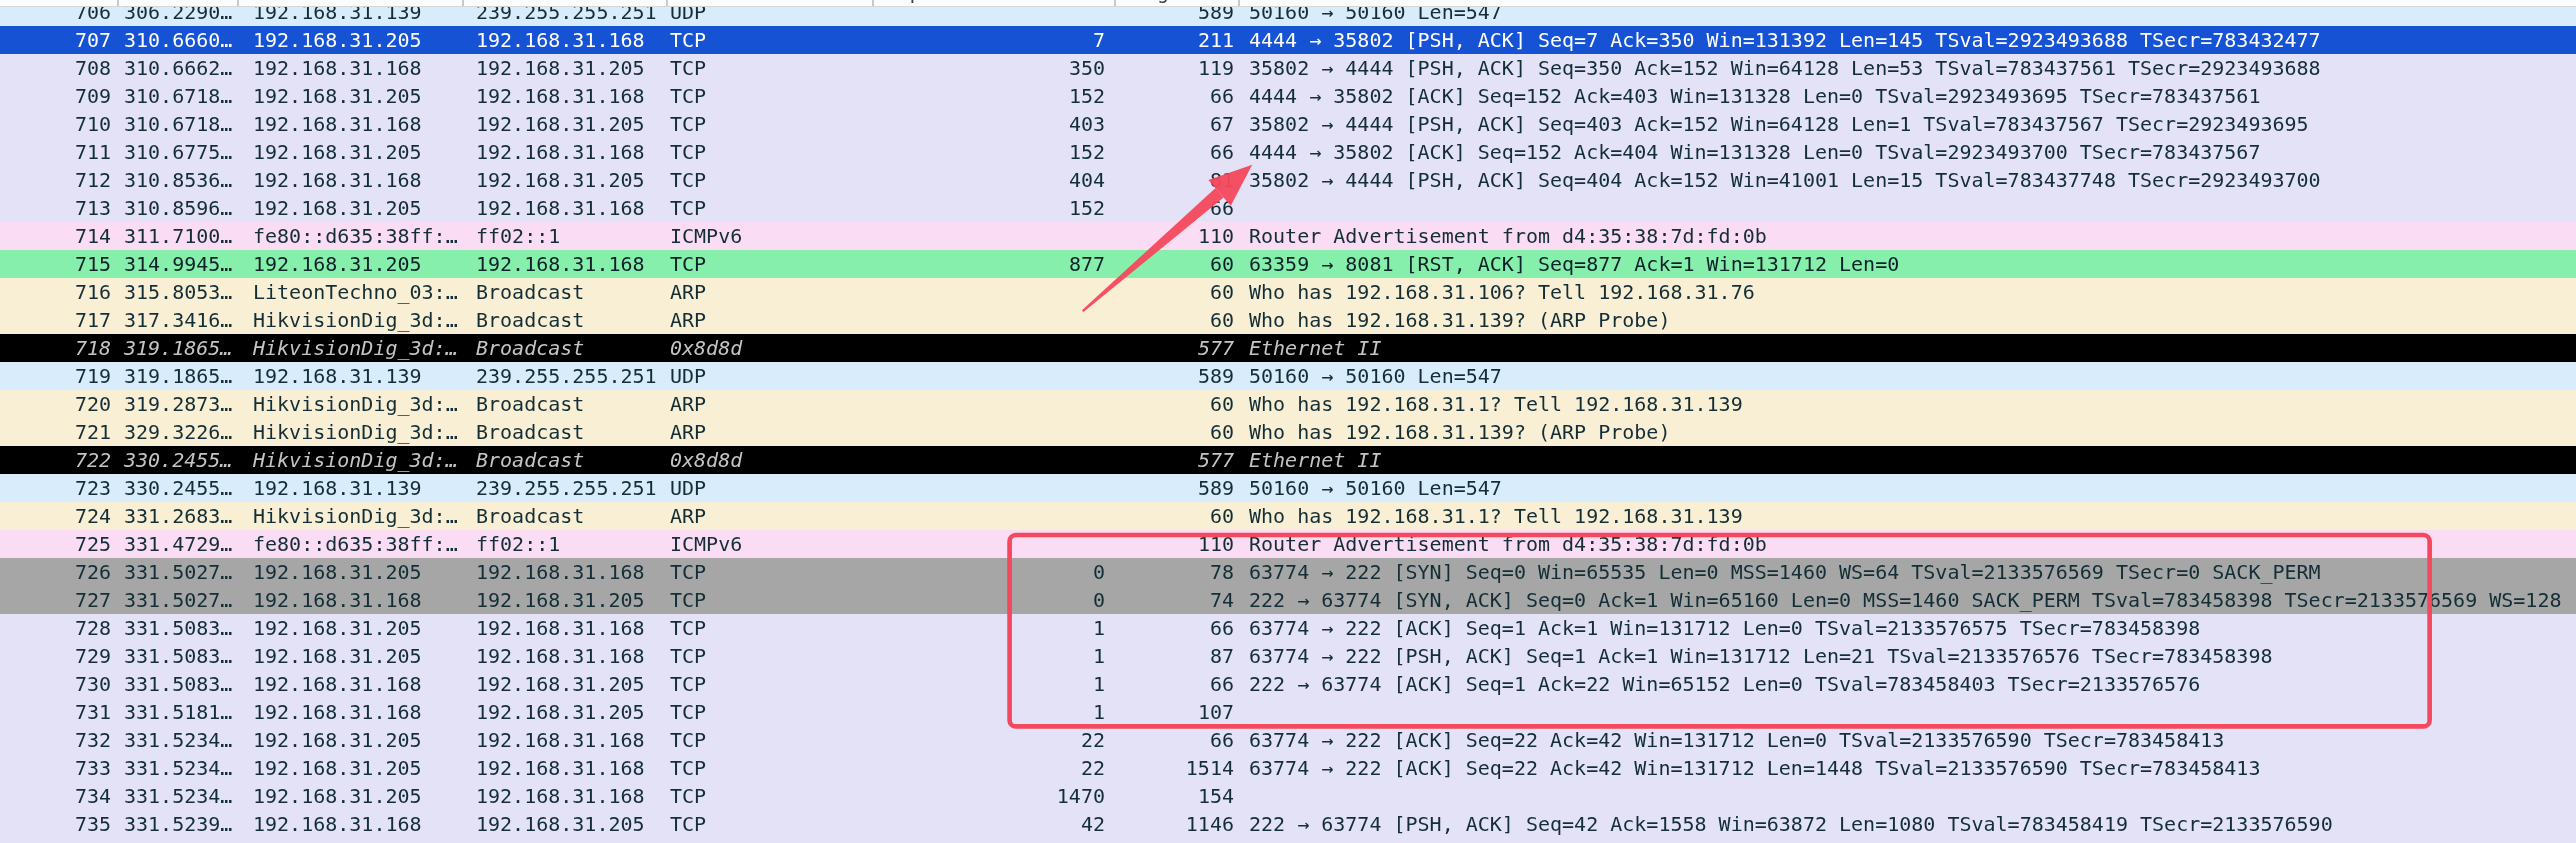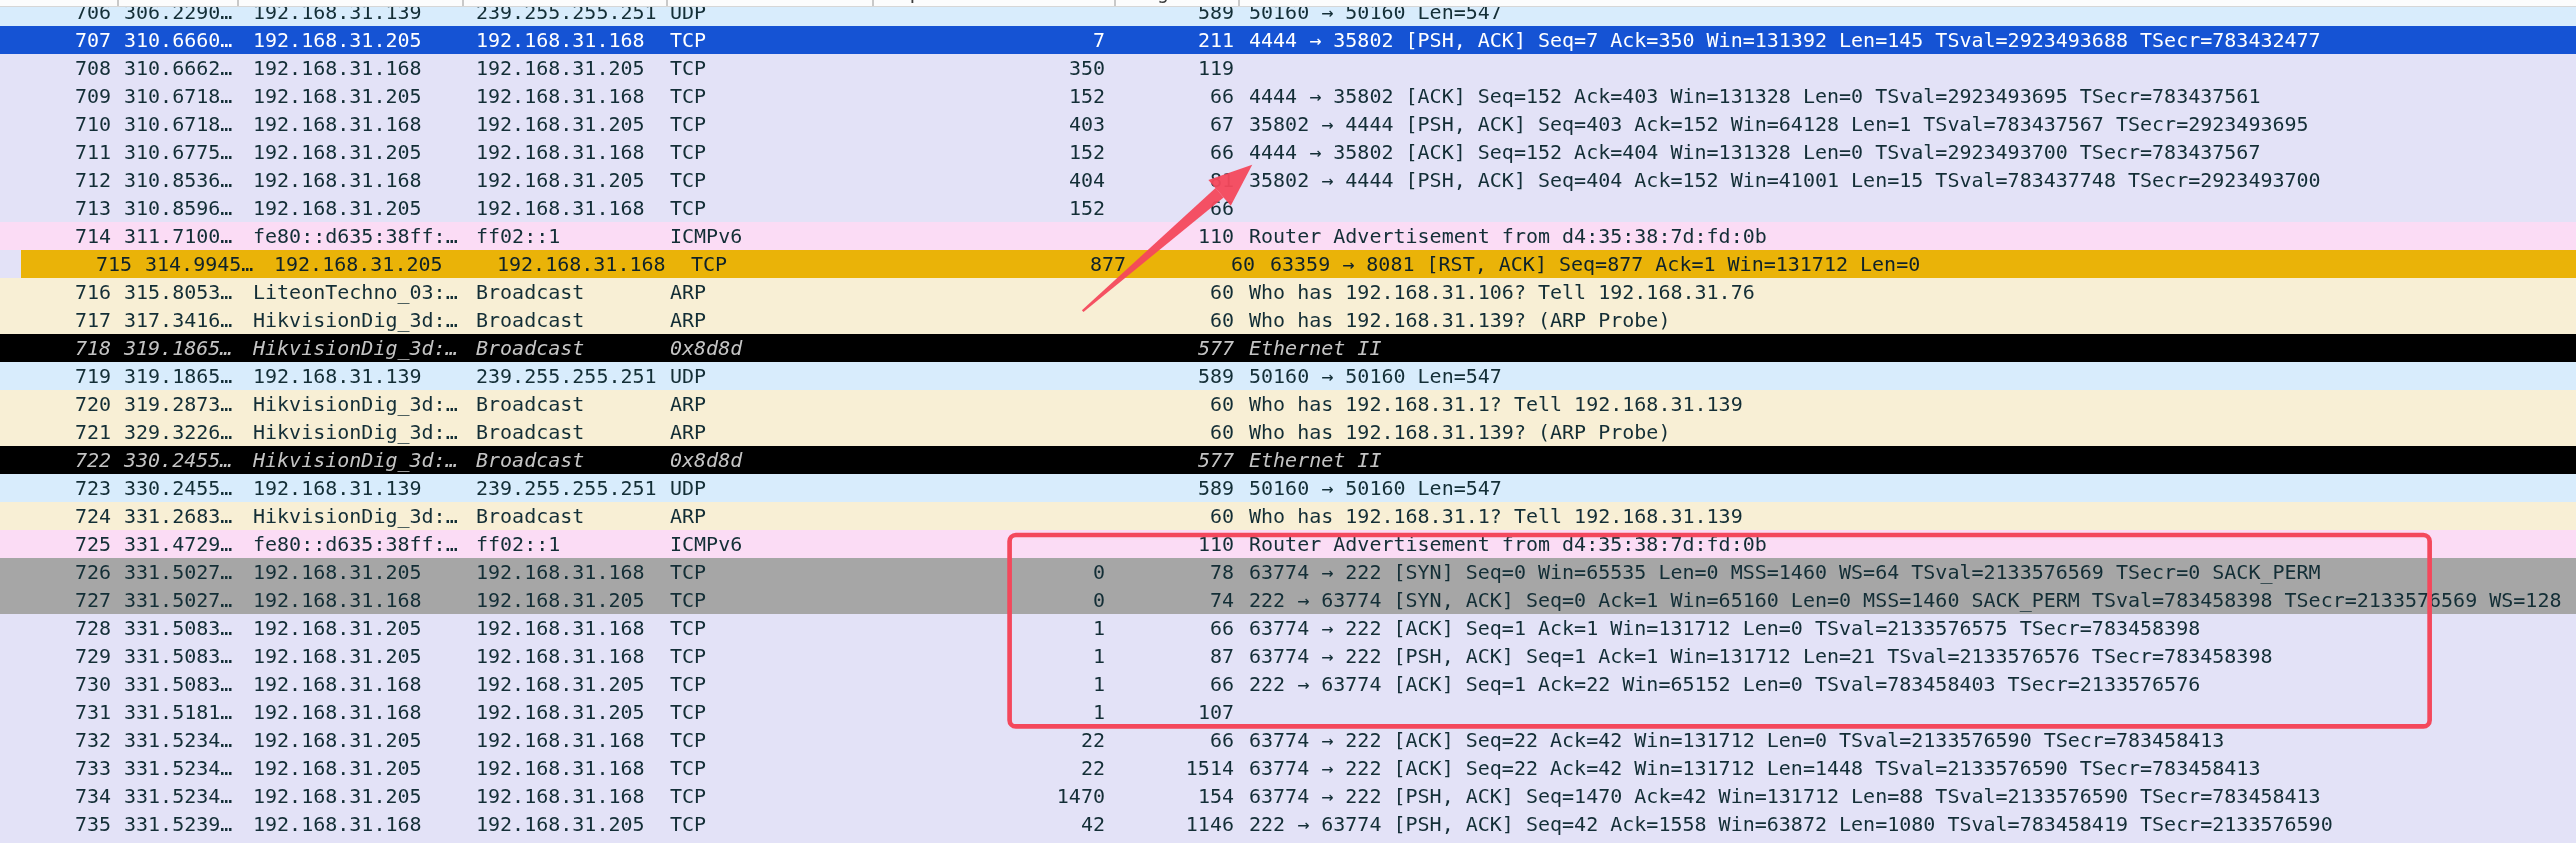--- a/index.html
+++ b/index.html
@@ -17,21 +17,21 @@
   .c-src  {left:253px;}
   .c-dst  {left:476px;}
   .c-proto{left:670px;}
   .c-seq  {left:872px; width:233px; text-align:right;}
   .c-len  {left:1114px; width:120px; text-align:right;}
   .c-info {left:1249px;}
   .t-udp     {background:#d8ecfc;}
   .t-tcp     {background:#e3e2f7;}
   .t-selected{background:#1553d4; color:#ffffff;}
   .t-icmpv6  {background:#fbdcf5;}
-  .t-rst     {background:#eab308; color:#0e222a;margin-left:21px;}
+  .t-rst     {background:#86efac; color:#0e222a;}
   .t-arp     {background:#f8efd5;}
   .t-ignored {background:#000000; color:#c4c4c4;font-style:italic;}
   .t-syn     {background:#a6a6a6;}
   .header{
     position:absolute; top:-22px; left:0; width:2576px; height:28px;
     line-height:28px; background:#fcfcfc; z-index:3; color:#3c3c3c;
     border-bottom:0.8px solid #d6d6d6;
   }
   .h{position:absolute; top:0; white-space:pre;}
   .sep{position:absolute; top:0; width:1.6px; height:28px; background:#c9c9c9;}
@@ -64,20 +64,21 @@
     <span class="cell c-info">4444 → 35802 [PSH, ACK] Seq=7 Ack=350 Win=131392 Len=145 TSval=2923493688 TSecr=783432477</span>
   </div>
       <div class="row t-tcp">
     <span class="cell c-no">708</span>
     <span class="cell c-time">310.6662…</span>
     <span class="cell c-src">192.168.31.168</span>
     <span class="cell c-dst">192.168.31.205</span>
     <span class="cell c-proto">TCP</span>
     <span class="cell c-seq">350</span>
     <span class="cell c-len">119</span>
+    <span class="cell c-info">35802 → 4444 [PSH, ACK] Seq=350 Ack=152 Win=64128 Len=53 TSval=783437561 TSecr=2923493688</span>
   </div>
       <div class="row t-tcp">
     <span class="cell c-no">709</span>
     <span class="cell c-time">310.6718…</span>
     <span class="cell c-src">192.168.31.205</span>
     <span class="cell c-dst">192.168.31.168</span>
     <span class="cell c-proto">TCP</span>
     <span class="cell c-seq">152</span>
     <span class="cell c-len">66</span>
     <span class="cell c-info">4444 → 35802 [ACK] Seq=152 Ack=403 Win=131328 Len=0 TSval=2923493695 TSecr=783437561</span>
@@ -321,21 +322,20 @@
     <span class="cell c-info">63774 → 222 [ACK] Seq=22 Ack=42 Win=131712 Len=1448 TSval=2133576590 TSecr=783458413</span>
   </div>
       <div class="row t-tcp">
     <span class="cell c-no">734</span>
     <span class="cell c-time">331.5234…</span>
     <span class="cell c-src">192.168.31.205</span>
     <span class="cell c-dst">192.168.31.168</span>
     <span class="cell c-proto">TCP</span>
     <span class="cell c-seq">1470</span>
     <span class="cell c-len">154</span>
-    <span class="cell c-info">63774 → 222 [PSH, ACK] Seq=1470 Ack=42 Win=131712 Len=88 TSval=2133576590 TSecr=783458413</span>
   </div>
       <div class="row t-tcp">
     <span class="cell c-no">735</span>
     <span class="cell c-time">331.5239…</span>
     <span class="cell c-src">192.168.31.168</span>
     <span class="cell c-dst">192.168.31.205</span>
     <span class="cell c-proto">TCP</span>
     <span class="cell c-seq">42</span>
     <span class="cell c-len">1146</span>
     <span class="cell c-info">222 → 63774 [PSH, ACK] Seq=42 Ack=1558 Win=63872 Len=1080 TSval=783458419 TSecr=2133576590</span>

